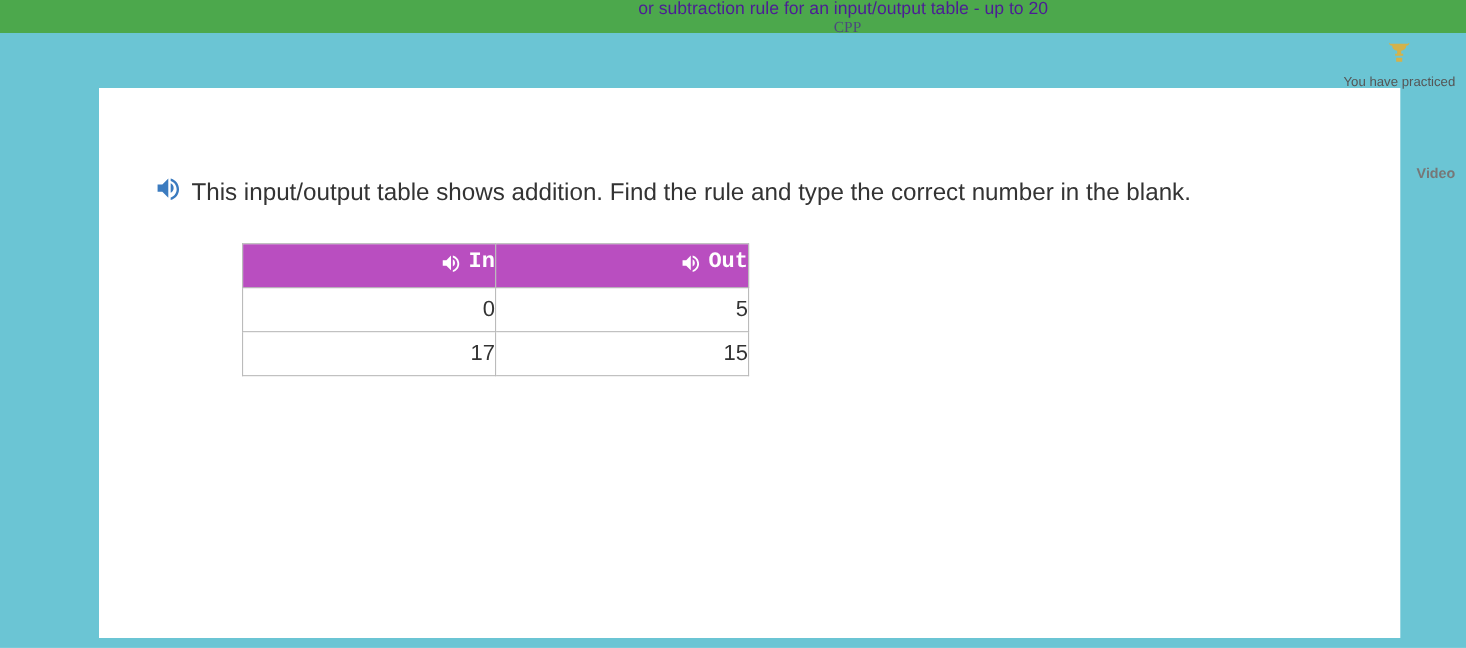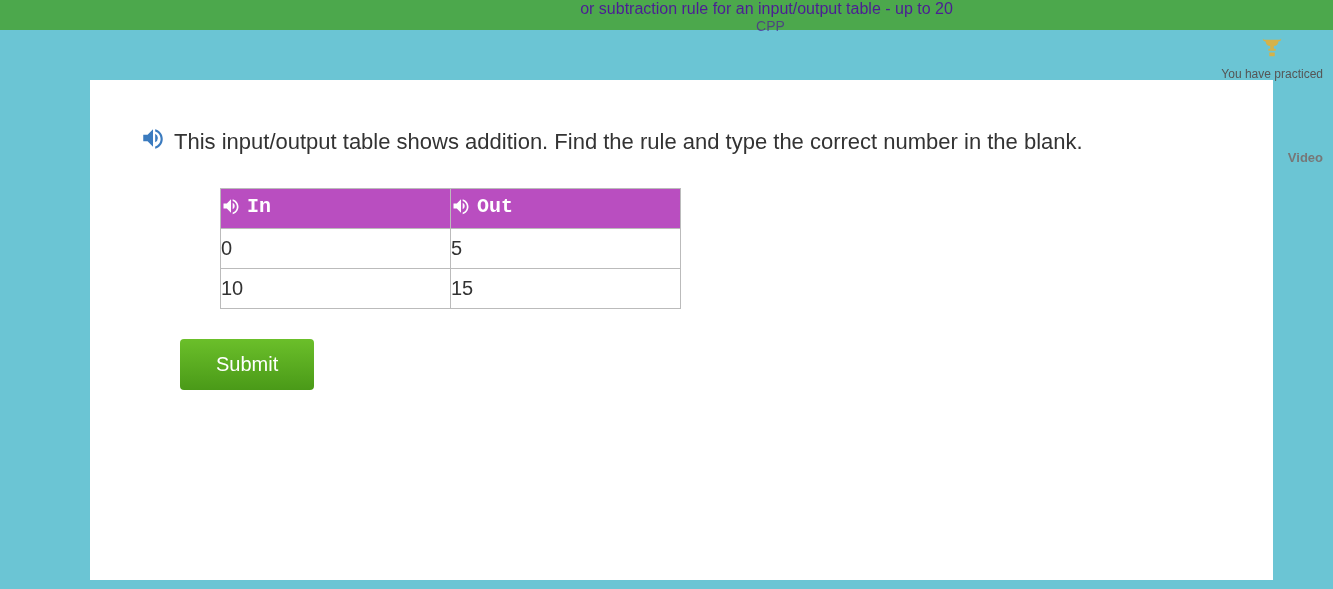--- a/index.html
+++ b/index.html
@@ -22,20 +22,21 @@
       align-items: center;
       padding-left: 200px;
       color: #4c1d95;
       font-size: 16px;
       flex-direction: column;
     }
     .top-bar .code {
       margin-left: 8px;
       opacity: 0.7;
       font-size: 14px;
+      font-family: Liberation Serif, serif;
     }
     .trophy-area {
       position: absolute;
       top: 36px;
       right: 10px;
       display: flex;
       align-items: center;
       gap: 6px;
       font-size: 12px;
       color: #555;
@@ -49,21 +50,21 @@
       position: absolute;
       right: 10px;
       top: 150px;
       font-size: 13px;
       color: #777;
       font-weight: bold;
     }
     .content-card {
       background: #ffffff;
       margin: 50px 60px 0 90px;
-      padding: 45px 50px 50px 50px;
+      padding: 78px 50px 50px 50px;
       min-height: 500px;
       position: relative;
     }
     .question-row {
       display: flex;
       align-items: flex-start;
       gap: 8px;
       margin-bottom: 30px;
     }
     .question-text {
@@ -88,21 +89,21 @@
       height: 20px;
     }
     .speaker-icon.white svg .sp-fill { fill: #ffffff; }
     .io-table {
       border-collapse: collapse;
       margin-left: 80px;
       margin-bottom: 30px;
     }
     .io-table th, .io-table td {
       border: 1px solid #bbb;
-      text-align: left;
+      text-align: right;
       width: 230px;
       height: 40px;
       font-size: 20px;
     }
     .io-table th {
       background: #b94ec0;
       color: #ffffff;
       font-weight: bold;
       font-family: 'Courier New', monospace;
       height: 40px;
@@ -201,22 +202,21 @@
           </span>
         </th>
       </tr>
     </thead>
     <tbody>
       <tr>
         <td>0</td>
         <td>5</td>
       </tr>
       <tr>
-        <td>10</td>
+        <td>17</td>
         <td>15</td>
       </tr>
     </tbody>
   </table>
 
 
-  <button class="submit-btn">Submit</button>
 
 </div>
 
 </body></html>

